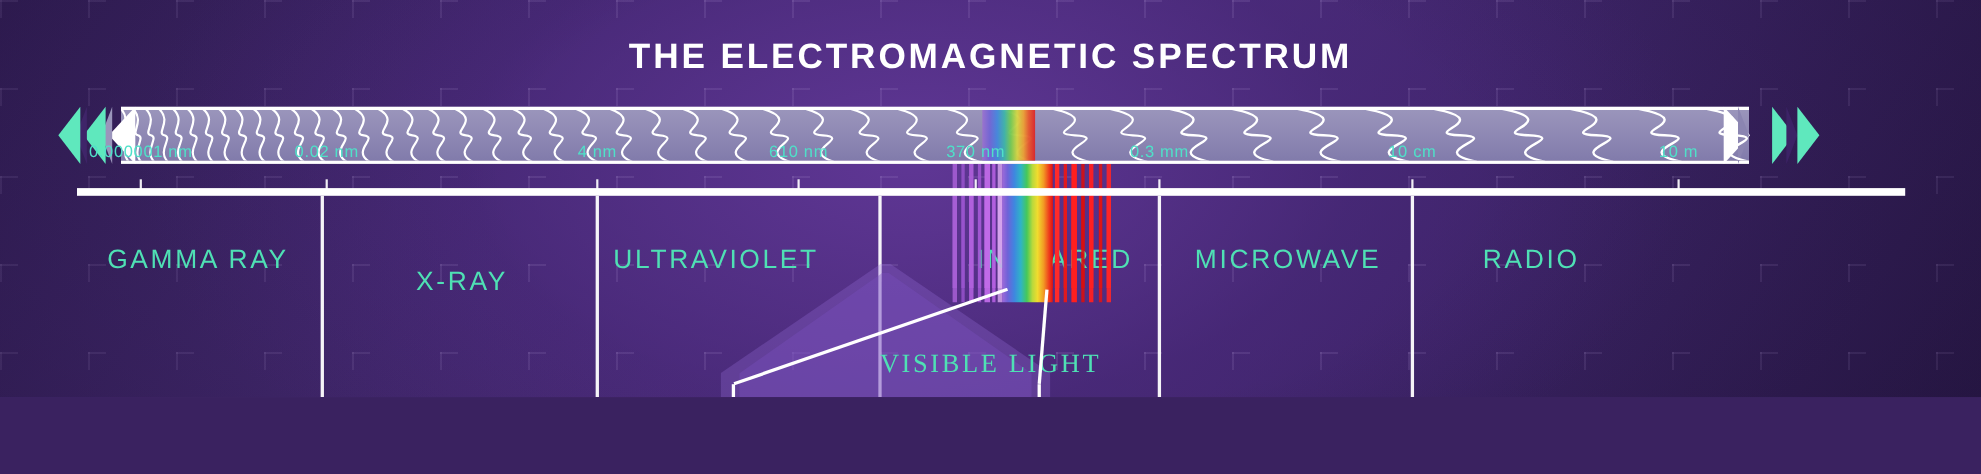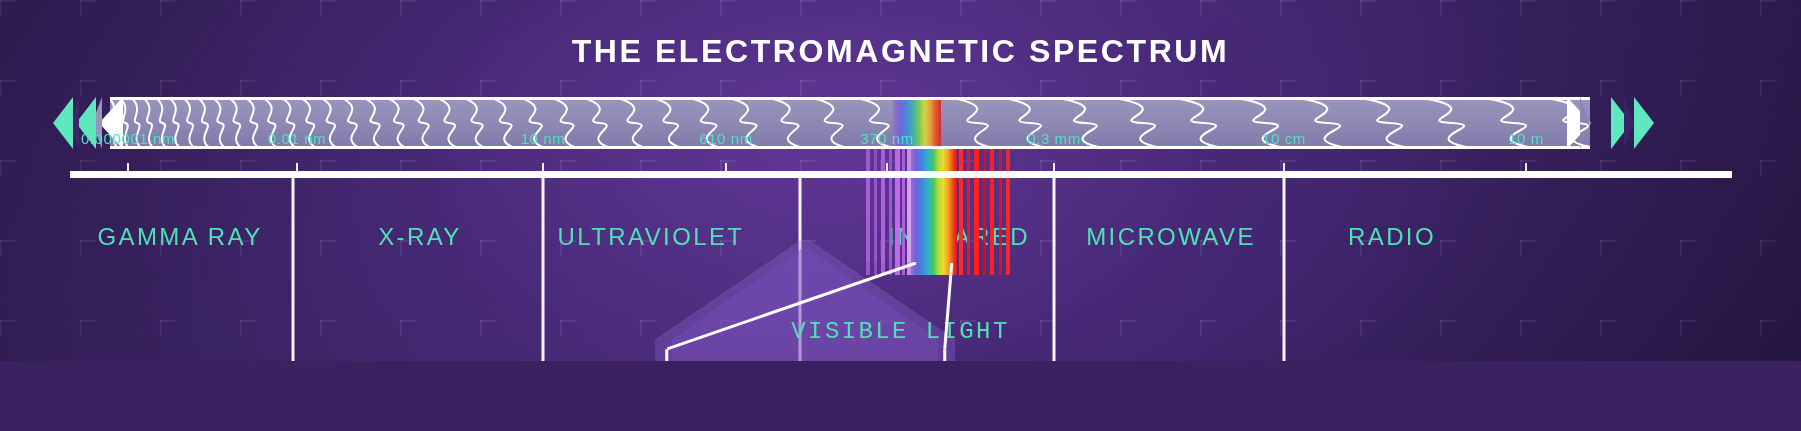--- a/index.html
+++ b/index.html
@@ -159,21 +159,21 @@
     background:#ffffff;
     transform-origin:0 50%;
   }
   #vis-label {
     position:absolute; left:0; top:78px; width:1801px;
     text-align:center;
     color:#4fe0b4;
     font-size:24px;
     letter-spacing:2.4px;
     text-transform:uppercase;
-    font-family:Liberation Mono, monospace;
+    font-family:Liberation Serif, serif;
   }
 </style>
 </head>
 <body>
 
 <div id="stage">
 
   <div id="bg-texture"></div>
   <div id="bg-vignette"></div>
 
@@ -347,23 +347,23 @@
       <div class="ray" style="left: 990px; width: 4px; background: rgb(255, 32, 32); opacity: 0.95;"></div>
       <div class="ray" style="left: 999px; width: 3px; background: rgb(224, 20, 20); opacity: 0.85;"></div>
       <div class="ray" style="left: 1006px; width: 4px; background: rgb(255, 38, 38); opacity: 0.9;"></div>
     </div>
 
   <div id="divider"></div>
 
   <div id="scale-layer">
       <div class="scale-label" style="left: 128px;">0.000001 nm</div>
       <div class="tick" style="left: 128px;"></div>
-      <div class="scale-label" style="left: 297px;">0.01 nm</div>
+      <div class="scale-label" style="left: 297px;">0.02 nm</div>
       <div class="tick" style="left: 297px;"></div>
-      <div class="scale-label" style="left: 543px;">10 nm</div>
+      <div class="scale-label" style="left: 543px;">4 nm</div>
       <div class="tick" style="left: 543px;"></div>
       <div class="scale-label" style="left: 726px;">610 nm</div>
       <div class="tick" style="left: 726px;"></div>
       <div class="scale-label" style="left: 887px;">370 nm</div>
       <div class="tick" style="left: 887px;"></div>
       <div class="scale-label" style="left: 1054px;">0.3 mm</div>
       <div class="tick" style="left: 1054px;"></div>
       <div class="scale-label" style="left: 1284px;">10 cm</div>
       <div class="tick" style="left: 1284px;"></div>
       <div class="scale-label" style="left: 1526px;">10 m</div>
@@ -373,21 +373,21 @@
   <div id="sep-layer">
       <div class="band-sep" style="left: 293px;"></div>
       <div class="band-sep" style="left: 543px;"></div>
       <div class="band-sep" style="left: 800px;"></div>
       <div class="band-sep" style="left: 1054px;"></div>
       <div class="band-sep" style="left: 1284px;"></div>
     </div>
 
   <div id="band-layer">
       <div class="band-label" style="left: 180px;">GAMMA RAY</div>
-      <div class="band-label" style="left: 420px;">X-RAY</div>
+      <div class="band-label" style="left: 420px; margin-top: 20px;">X-RAY</div>
       <div class="band-label" style="left: 651px;">ULTRAVIOLET</div>
       <div class="band-label" style="left: 959px;">INFRARED</div>
       <div class="band-label" style="left: 1171px;">MICROWAVE</div>
       <div class="band-label" style="left: 1392px;">RADIO</div>
     </div>
 
   <div id="funnel">
     <div id="funnel-fill"></div>
     <div id="funnel-fill2"></div>
     <div id="vis-label">VISIBLE LIGHT</div>

